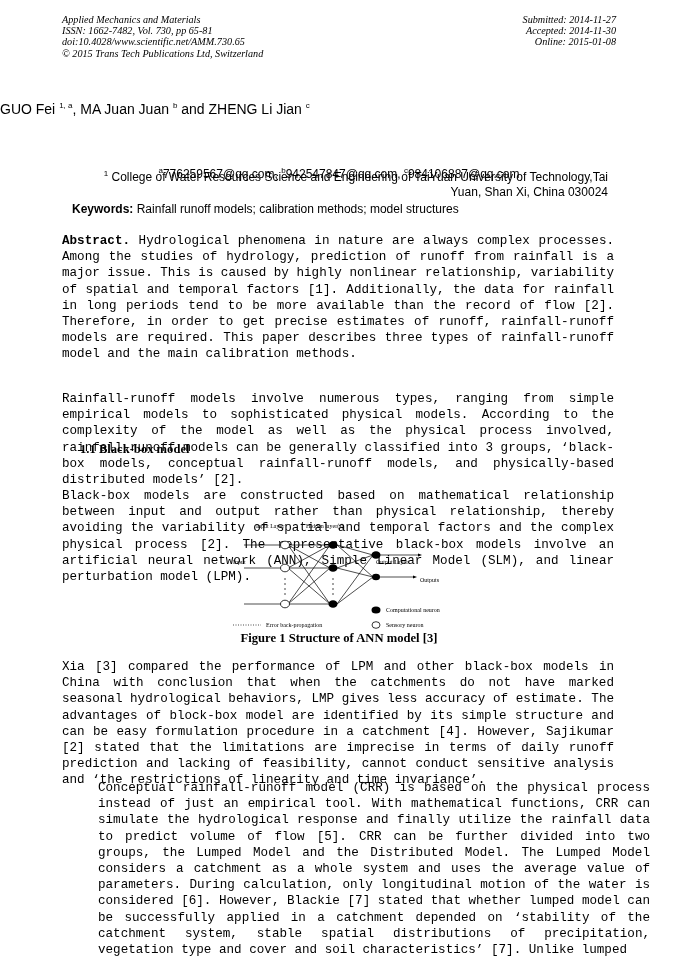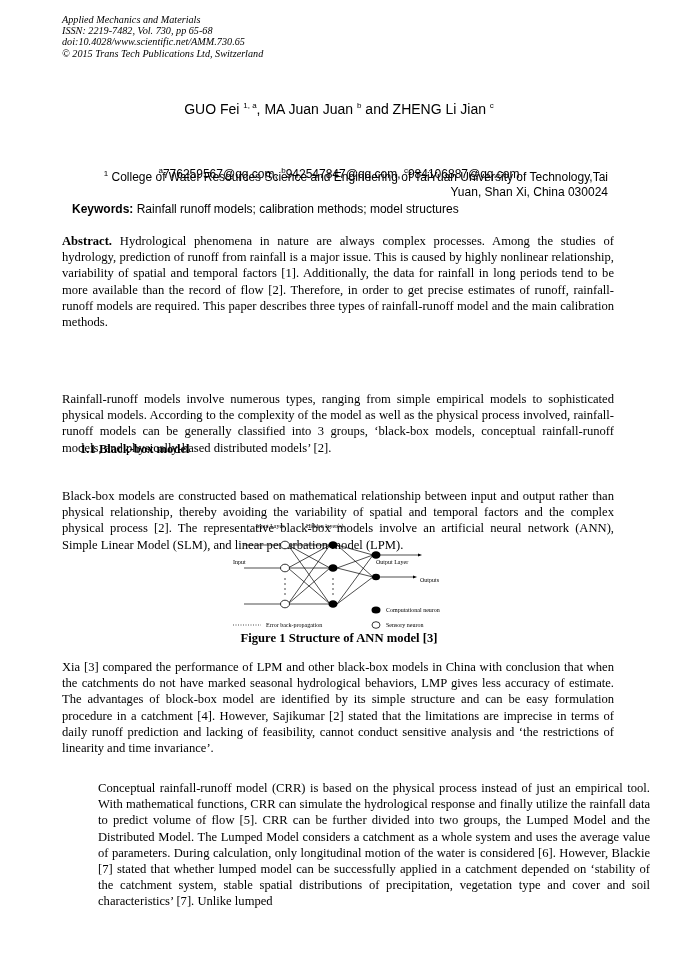--- a/index.html
+++ b/index.html
@@ -1,52 +1,57 @@
 <!DOCTYPE html>
 <html><head>
 <meta charset="utf-8">
 <style>
   html, body { margin:0; padding:0; background:#ffffff; }
   body { width:678px; height:959px; position:relative; overflow:hidden; color:#000; }
   .page { position:absolute; left:0; top:0; width:678px; height:843px; }
   .hdr-left { position:absolute; left:62px; top:14px; font-family:"Liberation Serif", serif; font-style:italic; font-size:10.2px; line-height:11.2px; }
   .hdr-right { position:absolute; right:62px; top:14px; text-align:right; font-family:"Liberation Serif", serif; font-style:italic; font-size:10.2px; line-height:11.2px; }
   .title { position:absolute; left:0; width:678px; top:80px; text-align:center; font-family:"Liberation Sans", sans-serif; font-weight:bold; font-size:15px; }
-  .authors { position:absolute; left:0; width:678px; top:101px; text-align:center; font-family:"Liberation Sans", sans-serif; font-size:14px; }
+  .authors { position:absolute; left:0; width:678px; top:101px; font-family:"Liberation Sans", sans-serif; font-size:14px; }
   .authors sup, .affil sup, .emails sup { font-size:8px; vertical-align:super; line-height:0; }
   .affil { position:absolute; left:70px; width:538px; top:130px; text-align:right; font-family:"Liberation Sans", sans-serif; font-size:12px; line-height:15px;margin-top:40px; }
   .emails { position:absolute; left:0; width:678px; top:167px; text-align:center; font-family:"Liberation Sans", sans-serif; font-size:12px; }
   .keywords { position:absolute; left:62px; top:202px; font-family:"Liberation Sans", sans-serif; font-size:12px;padding-left:10px; }
   .keywords b { font-weight:bold; }
-  .body-text { position:absolute; left:62px; width:552px; font-family:Liberation Serif, serif; font-size:12.6px; line-height:16.2px; text-align:justify; }
+  .body-text { position:absolute; left:62px; width:552px; font-family:Liberation Mono, monospace; font-size:12.6px; line-height:16.2px; text-align:justify; }
   .abstract { top:233px; }
   .sec-head { position:absolute; left:62px; font-family:"Liberation Serif", serif; font-weight:bold; font-size:12.6px; }
   .sec1 { top:348px; }
   .p1 { top:391px; }
   .sec11 { top:442px;margin-left:18px; }
   .p2 { top:480px;margin-top:8px; }
   .p3 { top:659px; }
   .sec12 { top:760px; }
   .p4 { top:780px;margin-left:36px; }
   .figure { position:absolute; left:228px; top:521px; width:236px; height:110px; }
   .fig-caption { position:absolute; left:0; width:678px; top:631px; text-align:center; font-family:Liberation Serif, serif; font-weight:bold; font-size:12.6px; }
   .fig-label { font-family:"Liberation Serif", serif; font-size:6px; fill:#000; }
 </style>
 </head>
 <body>
 
 <div class="page">
 
   <div class="hdr-left">
     <div>Applied Mechanics and Materials</div>
-    <div>ISSN: 2219-7482, Vol. 730, pp 65-68</div>
+    <div>ISSN: 1662-7482, Vol. 730, pp 65-81</div>
     <div>doi:10.4028/www.scientific.net/AMM.730.65</div>
     <div>© 2015 Trans Tech Publications Ltd, Switzerland</div>
   </div>
 
+  <div class="hdr-right">
+    <div>Submitted: 2014-11-27</div>
+    <div>Accepted: 2014-11-30</div>
+    <div>Online: 2015-01-08</div>
+  </div>
 
 
   <div class="authors"><span>GUO Fei</span> <sup>1, a</sup><span>, </span><span>MA Juan Juan</span> <sup>b</sup><span> and </span><span>ZHENG Li Jian</span> <sup>c</sup></div>
 
   <div class="affil"><sup>1</sup> <span>College of Water Resources Science and Engineering of TaiYuan University of Technology,Tai Yuan, Shan Xi, China 030024</span></div>
 
   <div class="emails"><sup>a</sup><span>776259567@qq.com</span><span>, </span><sup>b</sup><span>942547847@qq.com</span><span>, </span><sup>c</sup><span>984106887@qq.com</span></div>
 
   <div class="keywords"><b>Keywords:</b> <span>Rainfall runoff models; calibration methods; model structures</span></div>
 

